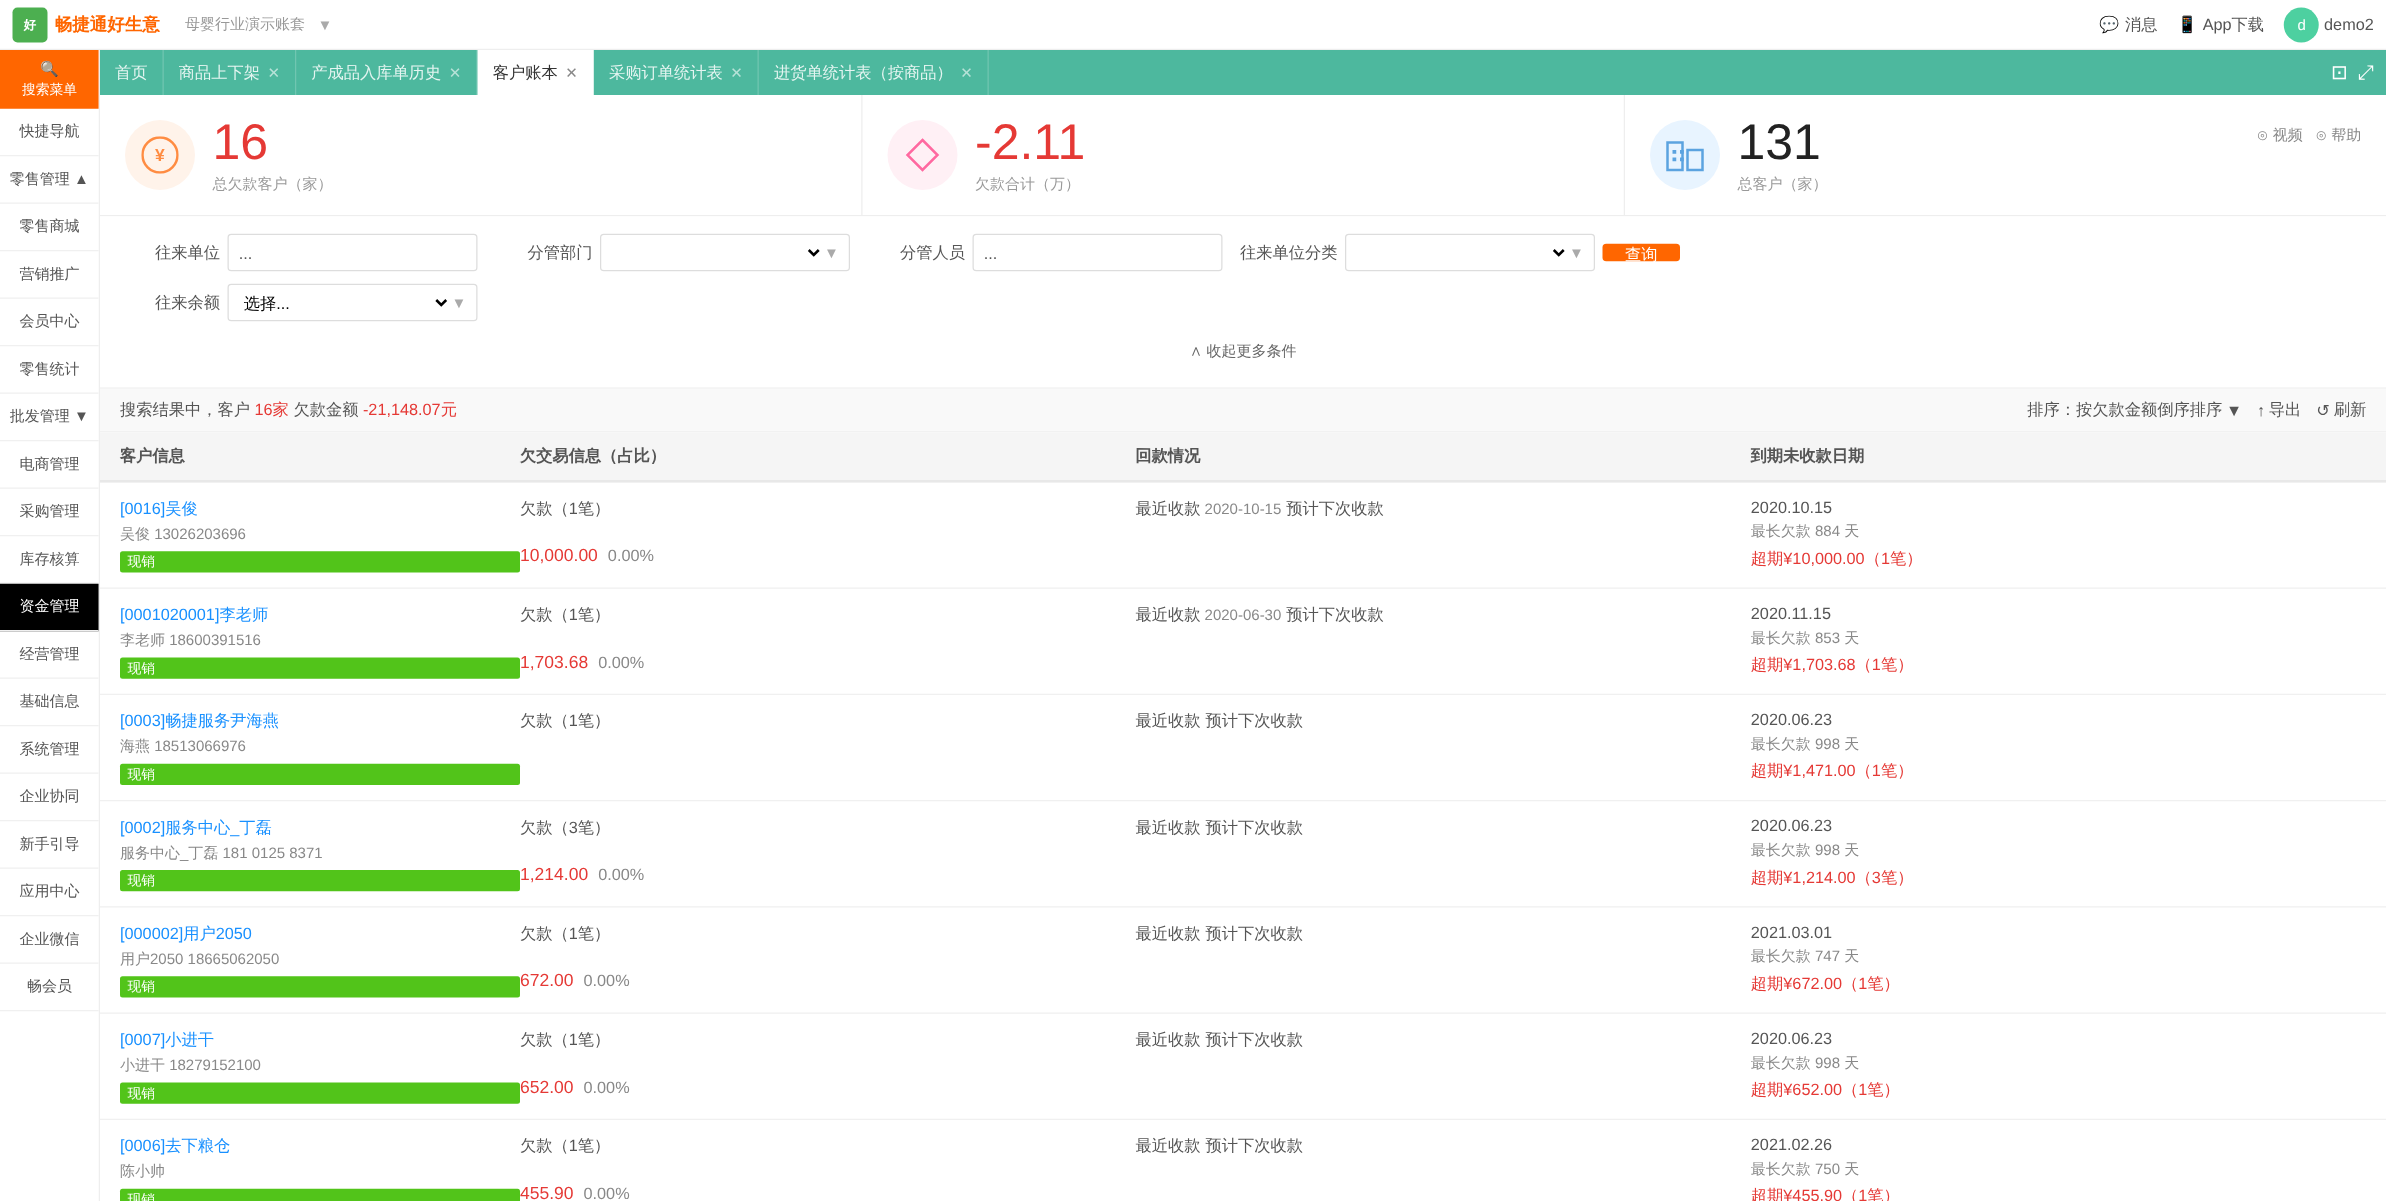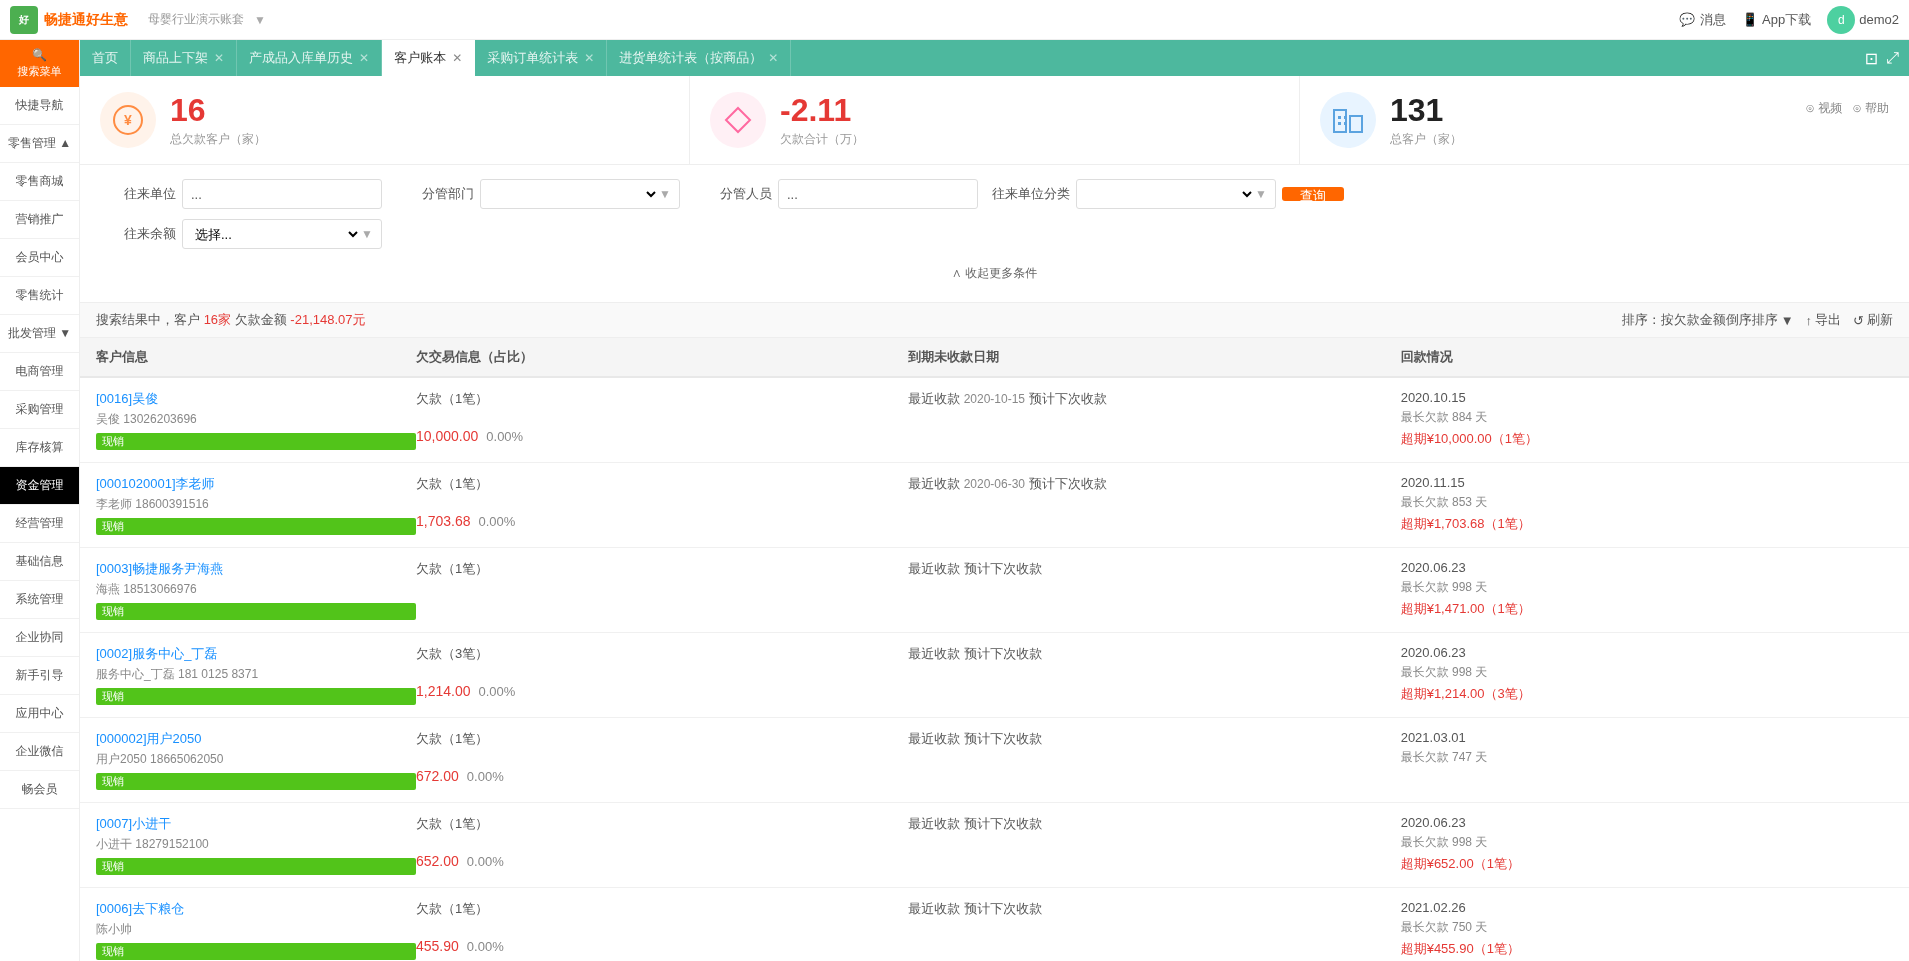--- a/index.html
+++ b/index.html
@@ -36,21 +36,21 @@
     
     .content-area { flex: 1; overflow-y: auto; background: #f5f5f5; }
 
     
     .stats-bar { display: flex; background: white; border-bottom: 1px solid #eee; }
     .stat-item { flex: 1; display: flex; align-items: center; padding: 16px 20px; border-right: 1px solid #eee; gap: 14px; }
     .stat-icon { width: 56px; height: 56px; border-radius: 50%; display: flex; align-items: center; justify-content: center; font-size: 24px; flex-shrink: 0; }
     .stat-icon.orange { background: #fff3ea; color: #ff8c42; }
     .stat-icon.pink { background: #fff0f5; color: #ff69a0; }
     .stat-icon.blue { background: #e8f4ff; color: #5ba3e0; }
-    .stat-value { font-size: 32px; font-weight: bold; }
+    .stat-value { font-size: 40px; font-weight: normal; }
     .stat-value.red { color: #e53935; }
     .stat-value.dark { color: #222; }
     .stat-label { font-size: 12px; color: #999; margin-top: 2px; }
     .stat-top-right { display: flex; gap: 10px; align-items: center; font-size: 12px; color: #888; margin-left: auto; align-self: flex-start; padding-top: 8px; }
 
     
     .filter-area { background: white; padding: 14px 16px; border-bottom: 1px solid #eee; }
     .filter-row { display: flex; align-items: center; gap: 12px; margin-bottom: 10px; }
     .filter-label { font-size: 13px; color: #555; width: 80px; text-align: right; flex-shrink: 0; }
     .filter-input { flex: 1; height: 30px; border: 1px solid #ddd; border-radius: 3px; padding: 0 8px; font-size: 13px; color: #555; background: #fff; display: flex; align-items: center; justify-content: space-between; cursor: pointer; position: relative; max-width: 280px; }
@@ -297,22 +297,22 @@
               <span>↺</span>
               <span>刷新</span>
             </span>
           </div>
         </div>
 
         <div class="table-container">
           <div class="table-header">
             <div>客户信息</div>
             <div>欠交易信息（占比）</div>
+            <div>回款情况</div>
             <div>到期未收款日期</div>
-            <div>回款情况</div>
           </div>
 
           <div class="table-row">
             <div class="customer-info">
               <a class="customer-name">[0016]吴俊</a>
               <span class="customer-phone">吴俊  13026203696</span>
               <span class="customer-tag">现销</span>
             </div>
             <div class="debt-info">
               <span class="debt-count">欠款（1笔）</span>
@@ -401,20 +401,21 @@
               <span class="debt-count">欠款（1笔）</span>
               <span><span class="debt-amount">672.00</span><span class="debt-pct">0.00%</span></span>
             </div>
             <div class="collection-info">
               <span>最近收款</span>
               <span>预计下次收款</span>
             </div>
             <div class="overdue-info">
               <span class="overdue-date">2021.03.01</span>
               <span class="overdue-days">最长欠款 747 天</span>
+              <span class="overdue-amount">超期¥672.00（1笔）</span>
             </div>
           </div>
 
           <div class="table-row">
             <div class="customer-info">
               <a class="customer-name">[0007]小进干</a>
               <span class="customer-phone">小进干  18279152100</span>
               <span class="customer-tag">现销</span>
             </div>
             <div class="debt-info">

